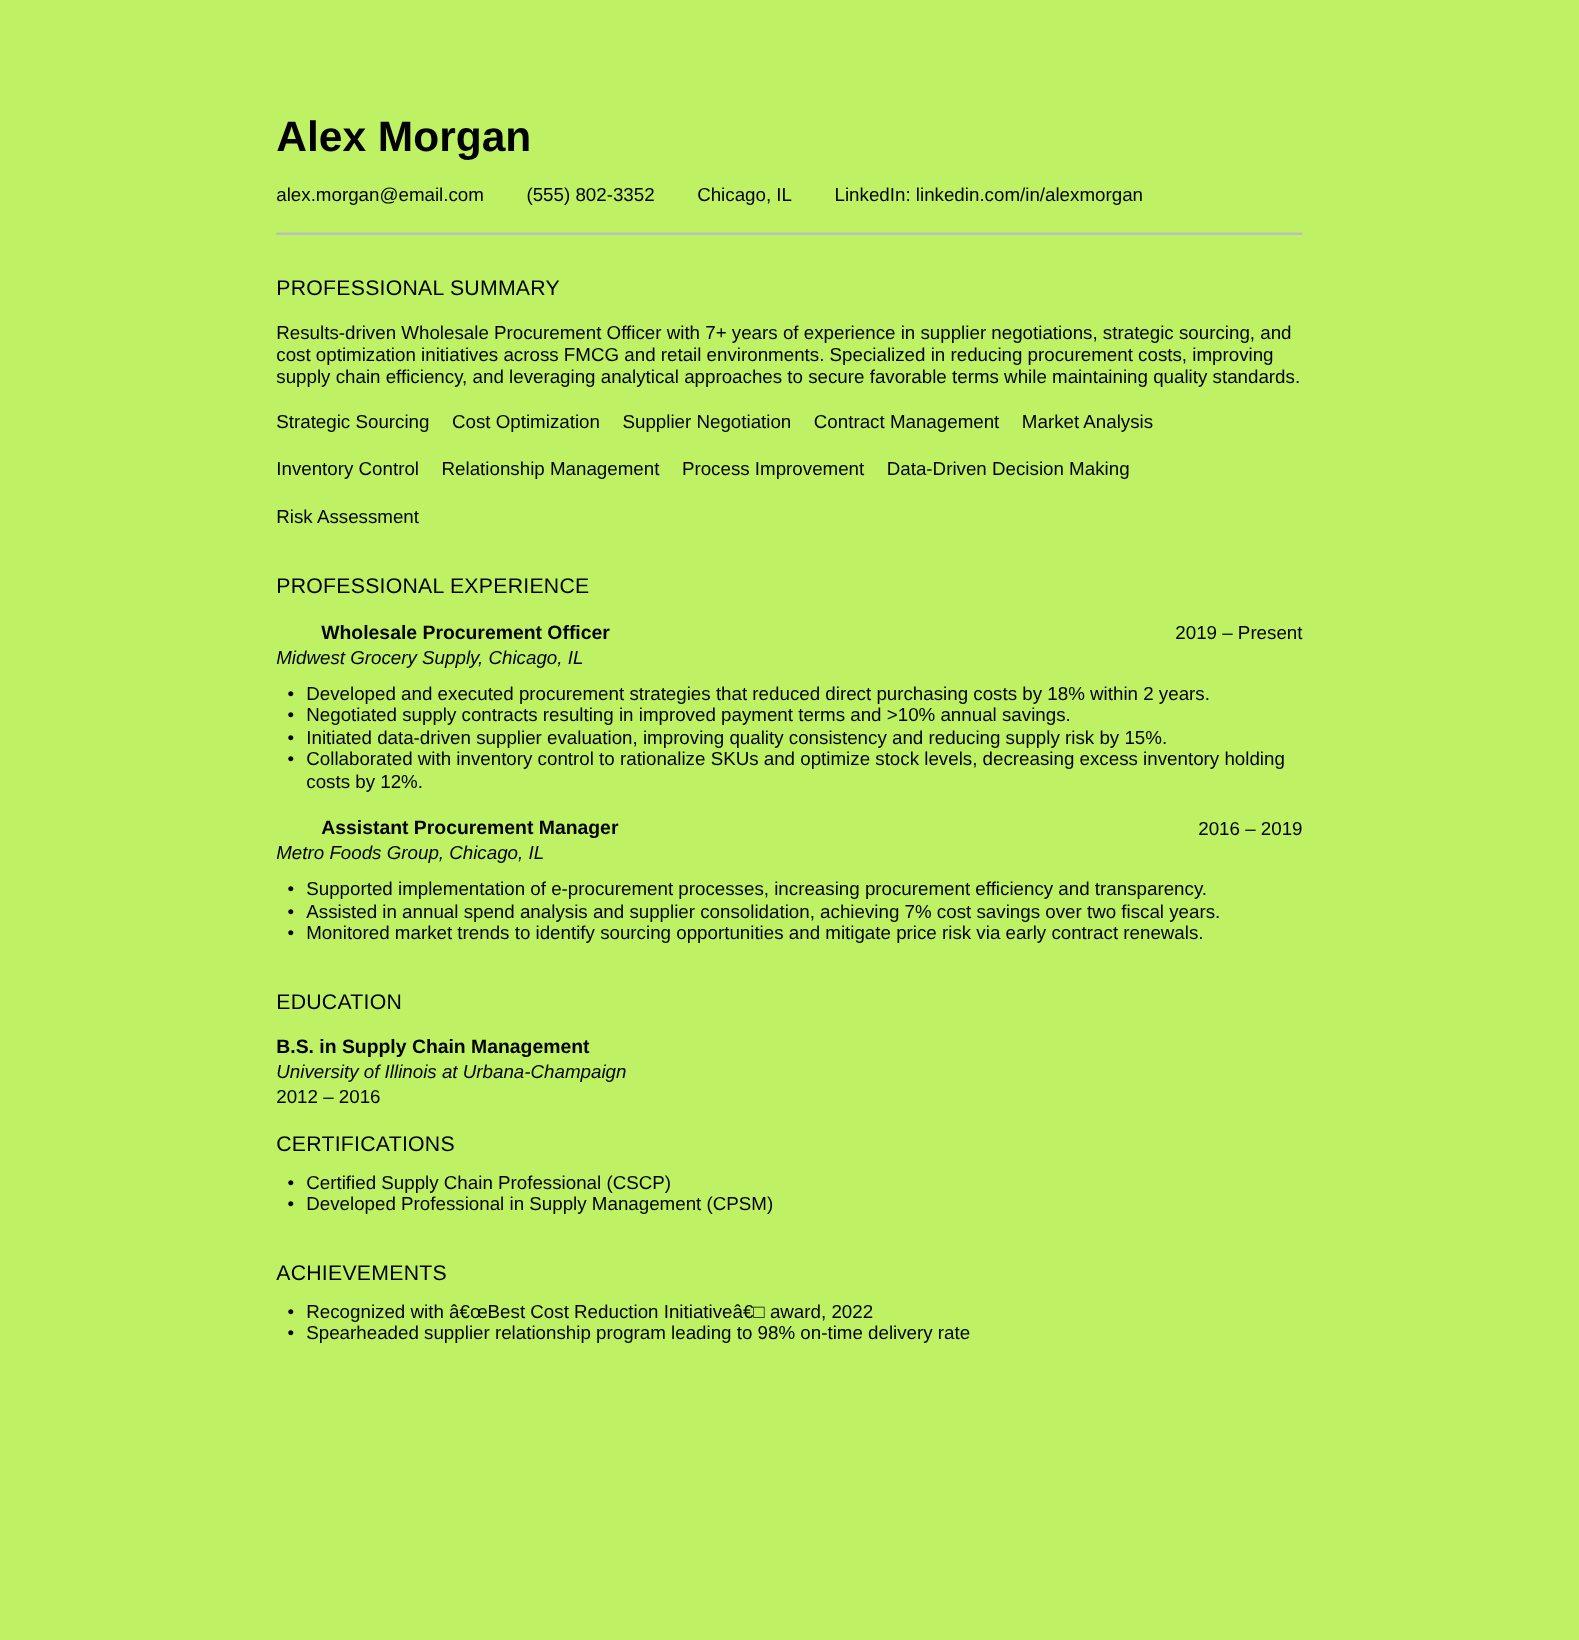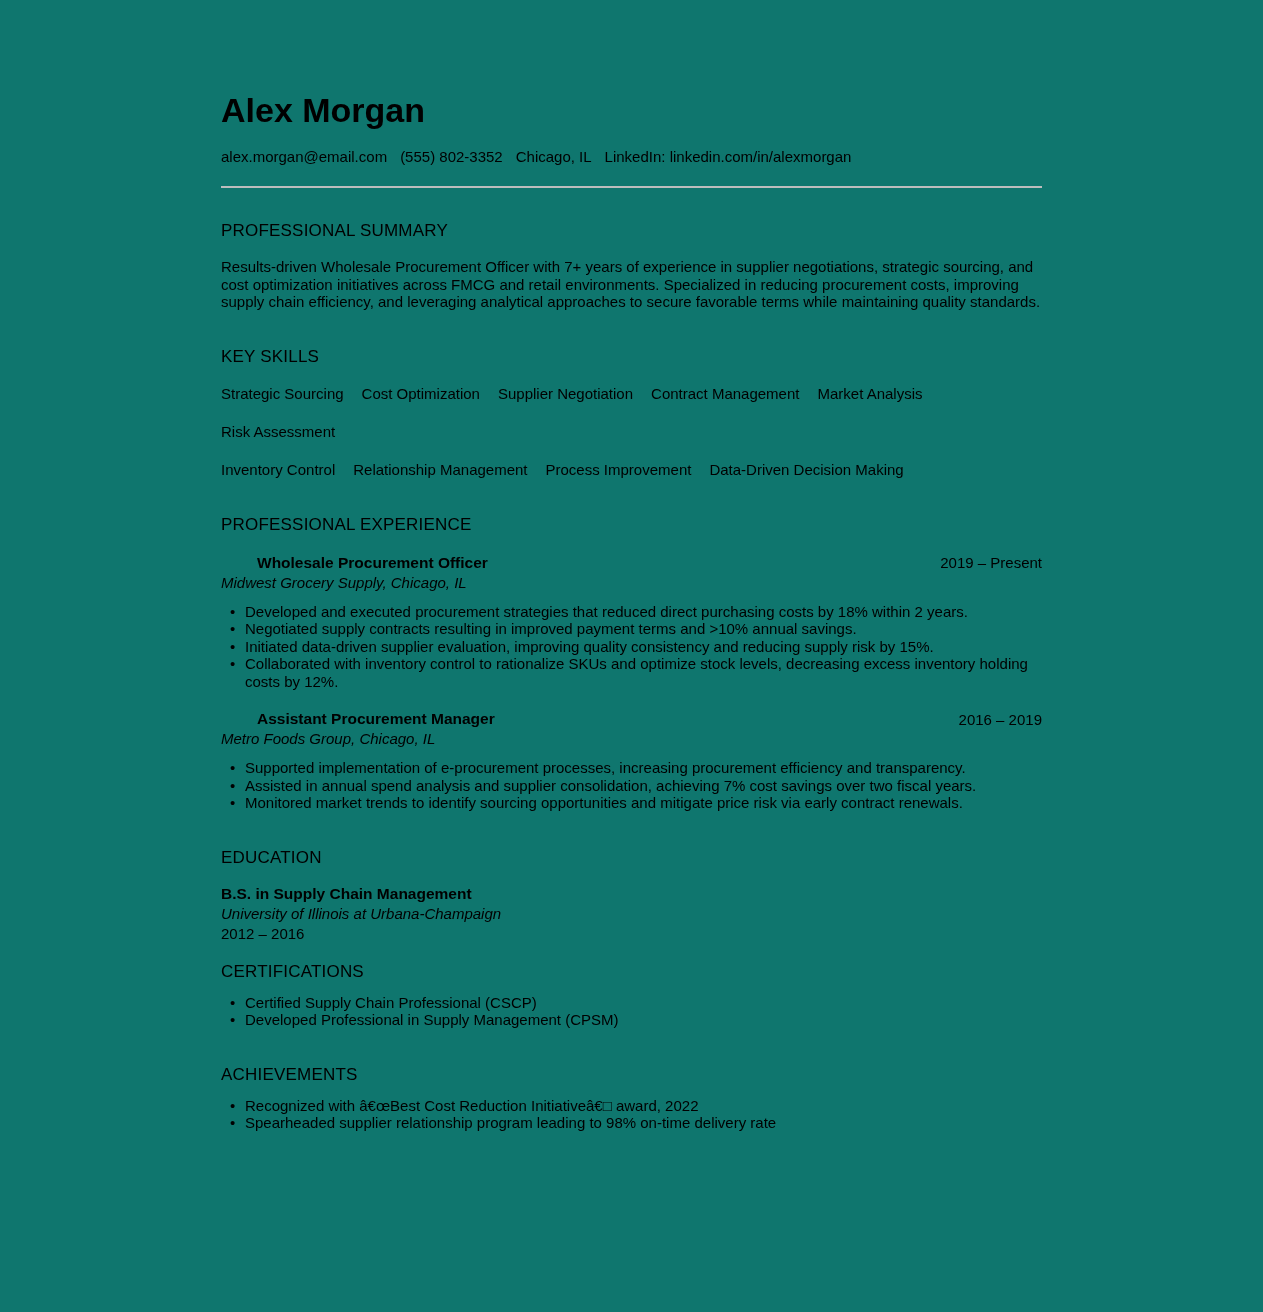--- a/index.html
+++ b/index.html
@@ -7,37 +7,37 @@
   body {
     font-family: "Liberation Sans", sans-serif;
     color: #000000;
     -webkit-font-smoothing: antialiased;
   }
   .page {
     width: 1263px;
     min-height: 1312px;
     margin: 0 auto;
     padding: 92px 221px 60px 221px;
-    background: #0f766e;
+    background: #bef264;
   }
 
   
   .name {
     font-size: 34px;
     font-weight: 700;
     margin: 0;
     line-height: 1.1;
   }
   .subtitle {
     font-size: 16px;
     margin-top: 15px;
   }
   .contact-row {
     display: flex;
-    gap: 13px;
+    gap: 34px;
     font-size: 15px;
     margin-top: 19px;
   }
   hr.header-divider {
     border: none;
     border-top: 2px solid #bdbdbd;
     margin: 21px 0 0 0;
   }
 
   
@@ -121,36 +121,35 @@
     </div>
     <hr class="header-divider">
   </header>
 
   <section class="summary">
     <h2 class="section-heading">PROFESSIONAL SUMMARY</h2>
     <p class="body-text">Results-driven Wholesale Procurement Officer with 7+ years of experience in supplier negotiations, strategic sourcing, and cost optimization initiatives across FMCG and retail environments. Specialized in reducing procurement costs, improving supply chain efficiency, and leveraging analytical approaches to secure favorable terms while maintaining quality standards.</p>
   </section>
 
   <section class="skills">
-    <h2 class="section-heading">KEY SKILLS</h2>
     <div class="skills-row first">
       <span>Strategic Sourcing</span>
       <span>Cost Optimization</span>
       <span>Supplier Negotiation</span>
       <span>Contract Management</span>
       <span>Market Analysis</span>
     </div>
     <div class="skills-row">
-      <span>Risk Assessment</span>
-    </div>
-    <div class="skills-row">
       <span>Inventory Control</span>
       <span>Relationship Management</span>
       <span>Process Improvement</span>
       <span>Data-Driven Decision Making</span>
+    </div>
+    <div class="skills-row">
+      <span>Risk Assessment</span>
     </div>
   </section>
 
   <section class="experience">
     <h2 class="section-heading">PROFESSIONAL EXPERIENCE</h2>
 
     <div class="job job1">
       <div class="job-head">
         <span class="job-title">Wholesale Procurement Officer</span>
         <span class="job-dates">2019 – Present</span>

